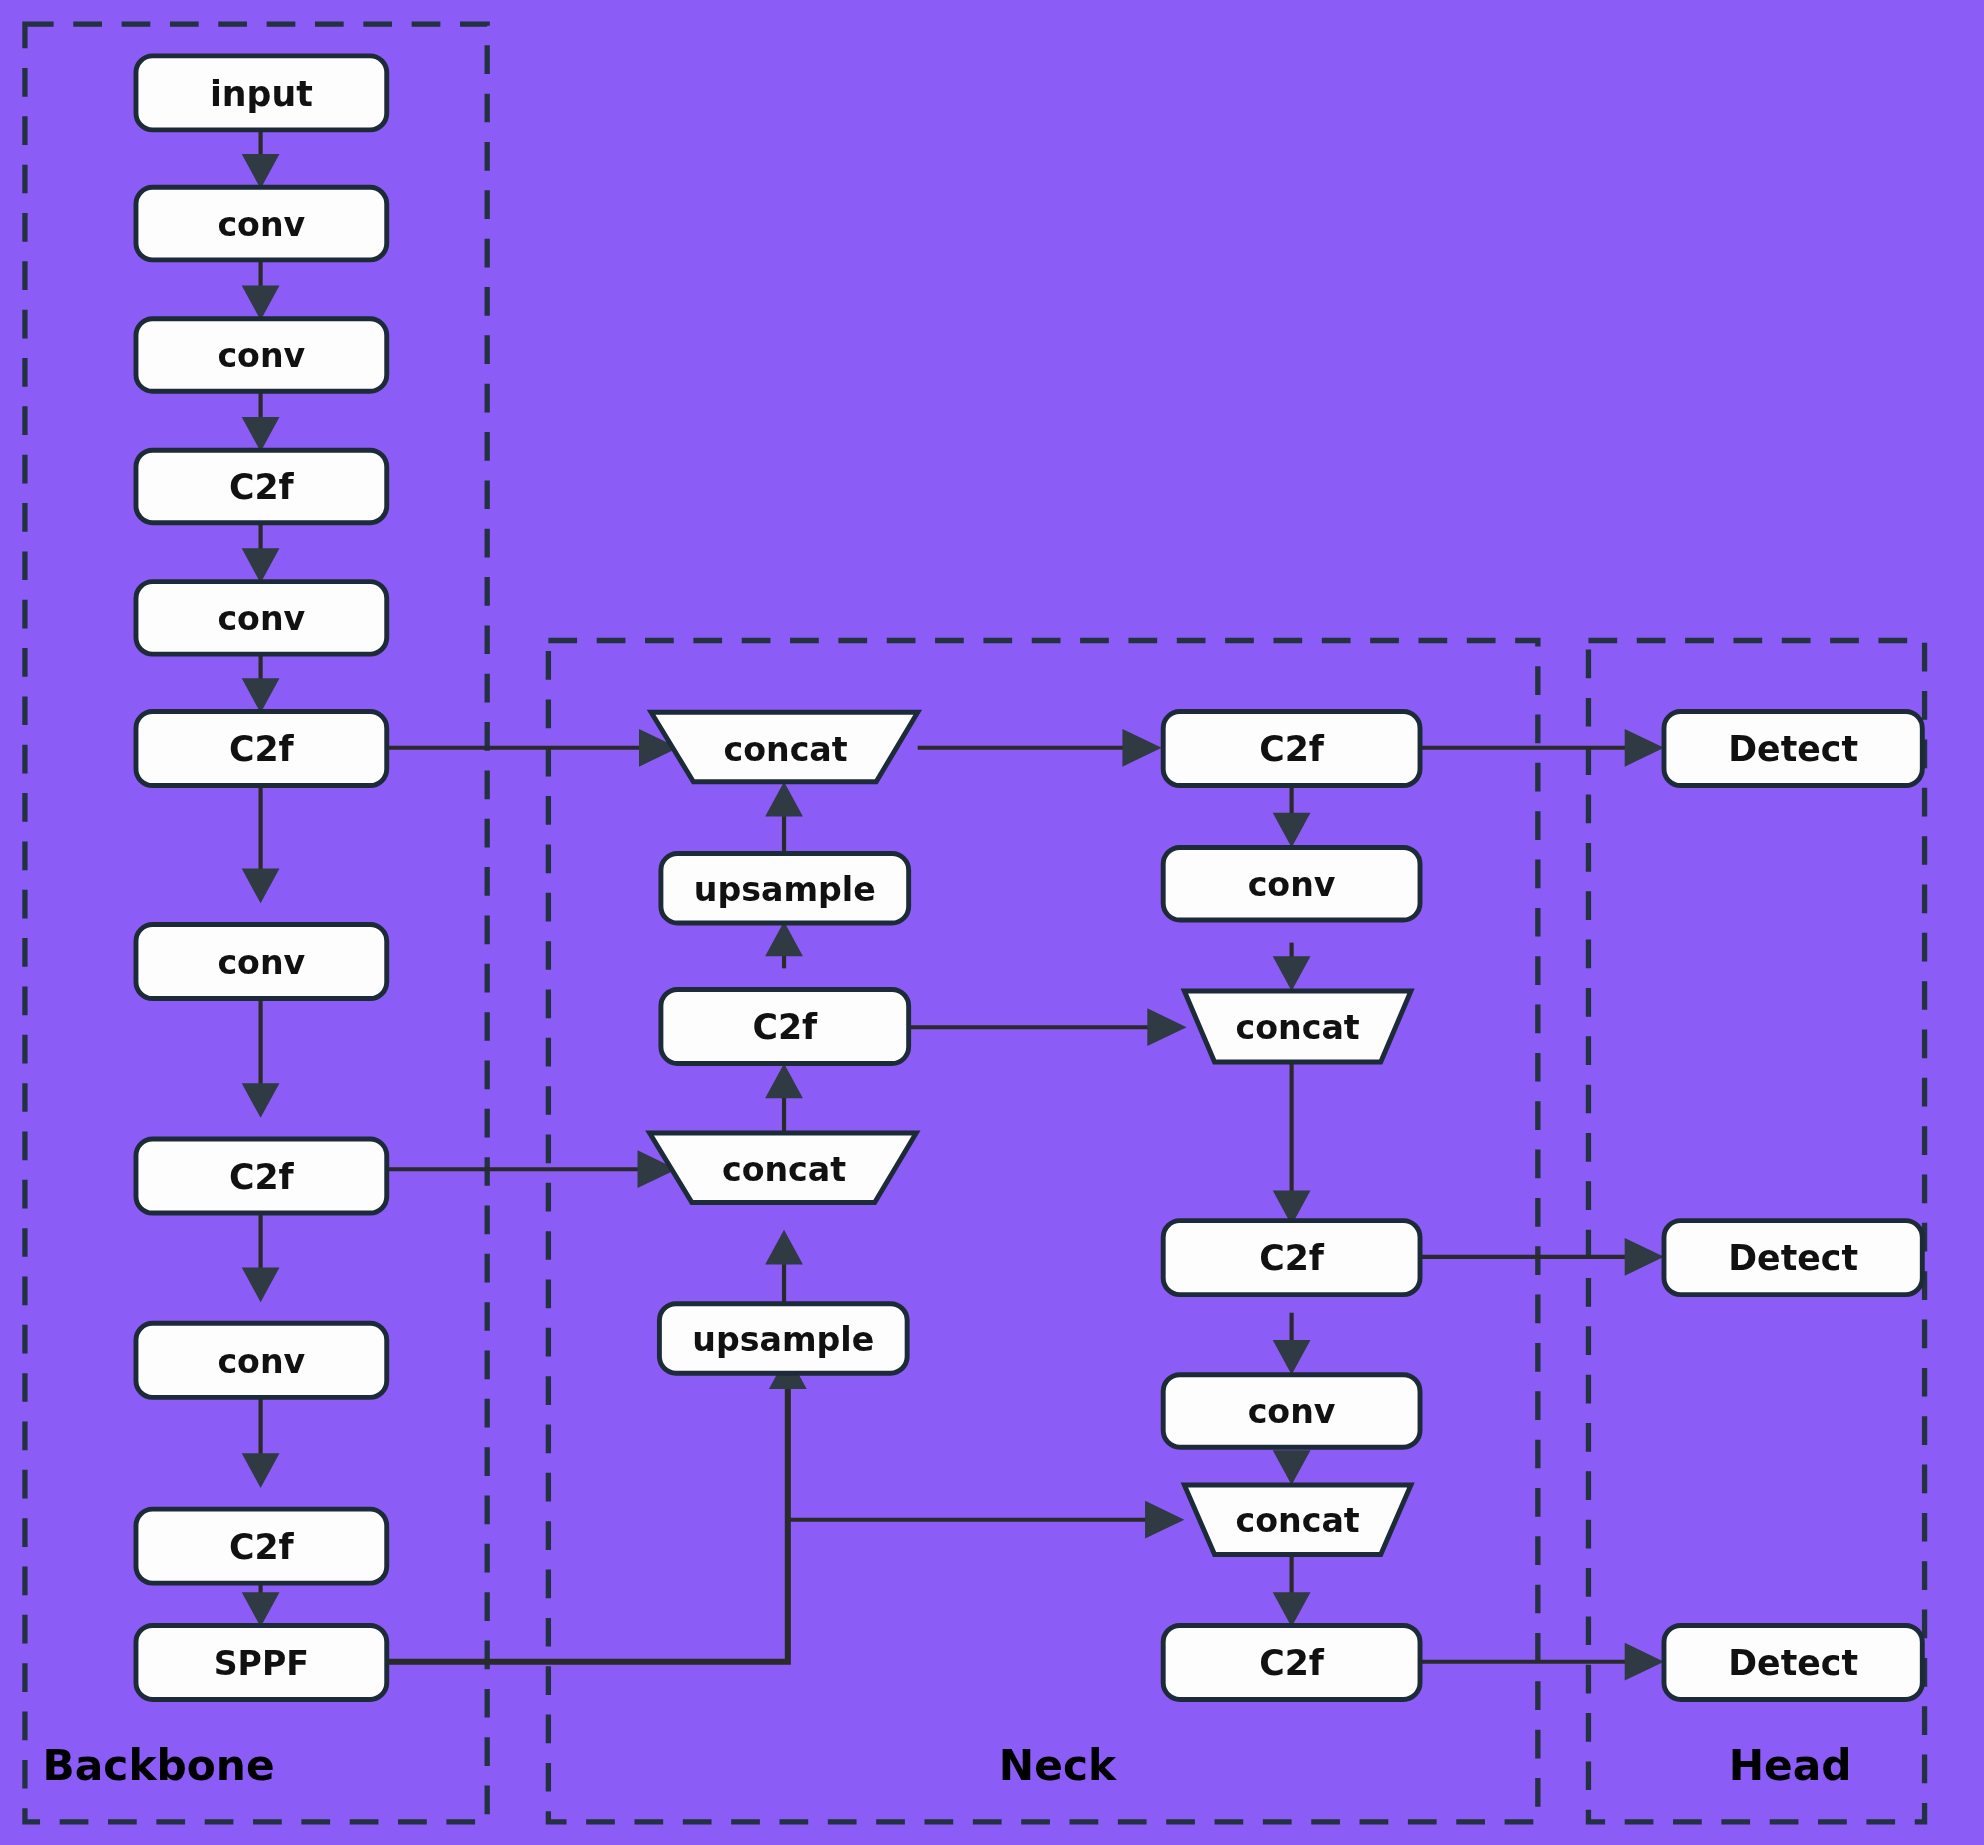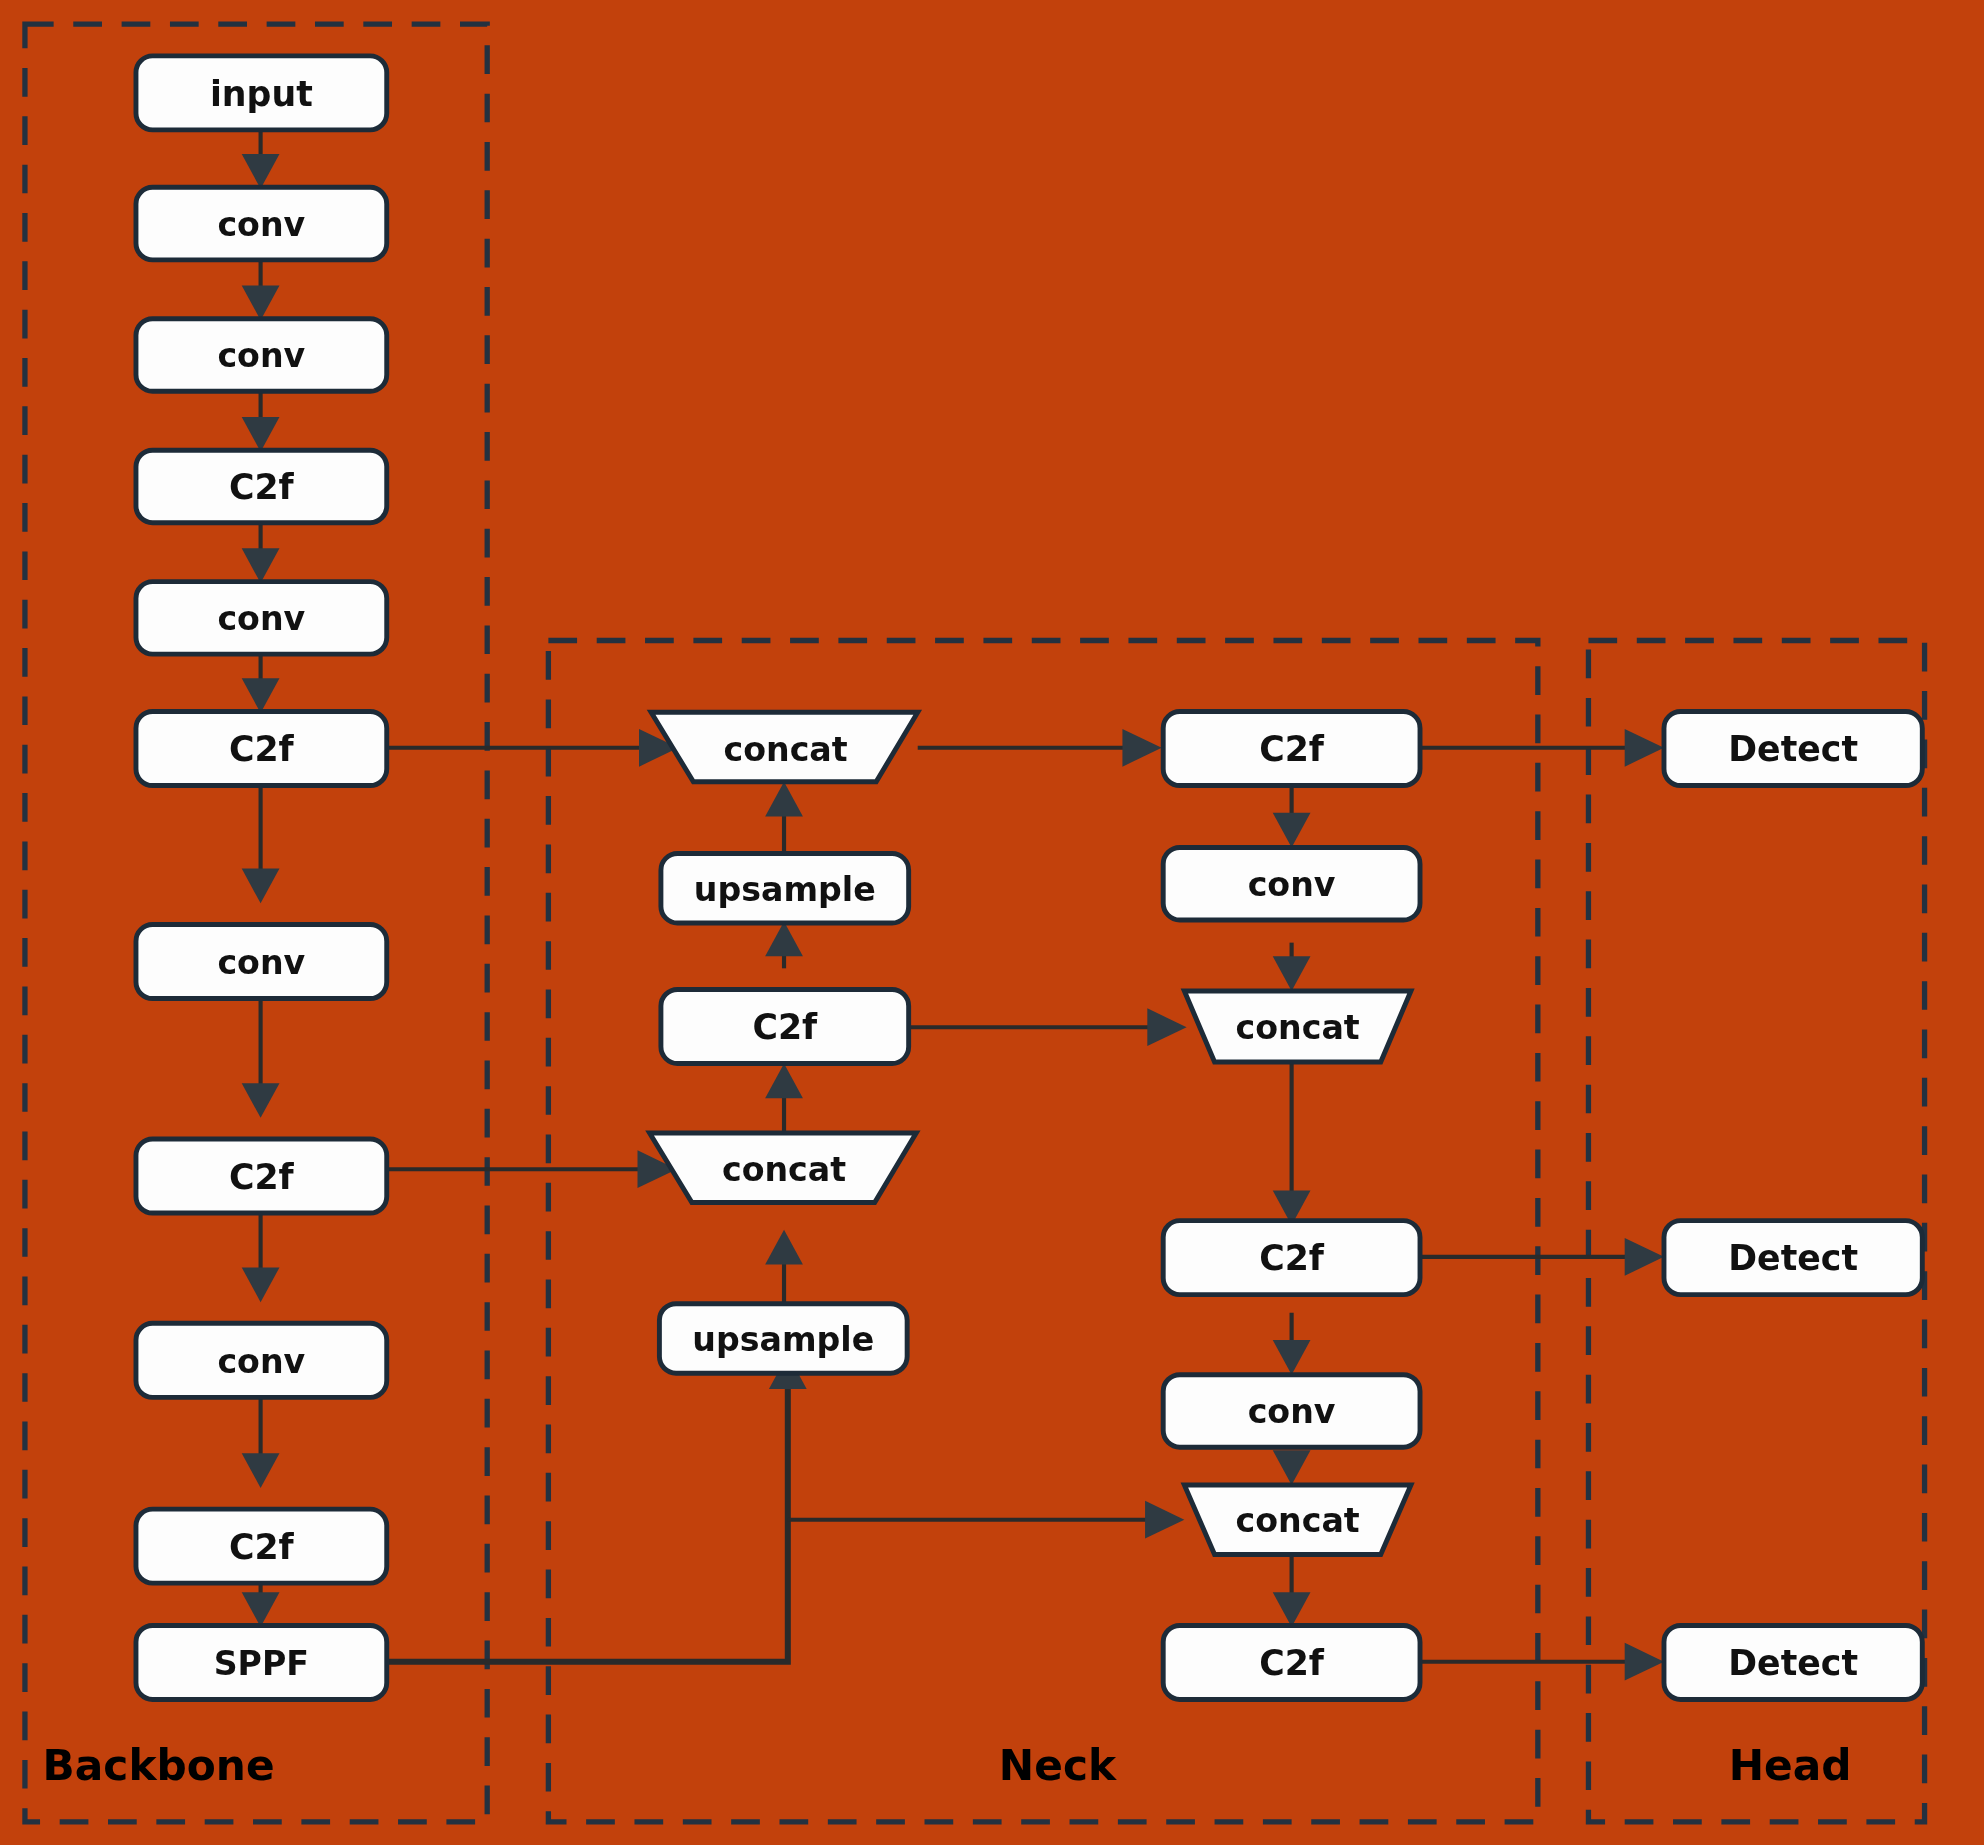--- a/index.html
+++ b/index.html
@@ -7,21 +7,21 @@
     padding: 0;
     background: #ffffff;
   }
   body {
     font-family: "DejaVu Sans", "Liberation Sans", sans-serif;
   }
   #diagram-root {
     position: relative;
     width: 1985px;
     height: 1846px;
-    background: #c2410c;
+    background: #8b5cf6;
     overflow: hidden;
   }
   svg#arch-svg {
     display: block;
     width: 1985px;
     height: 1846px;
   }
   .group-border {
     fill: none;
     stroke: #233140;

